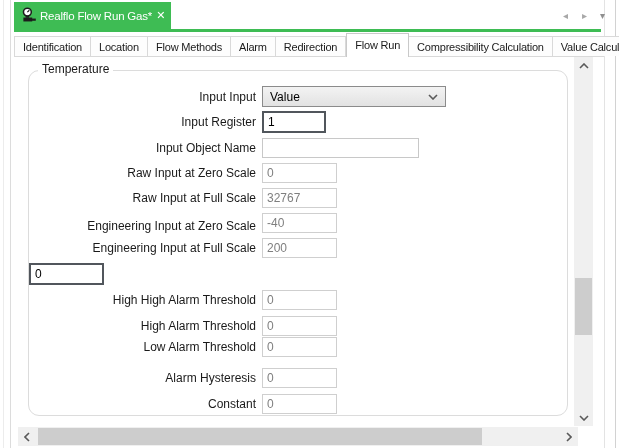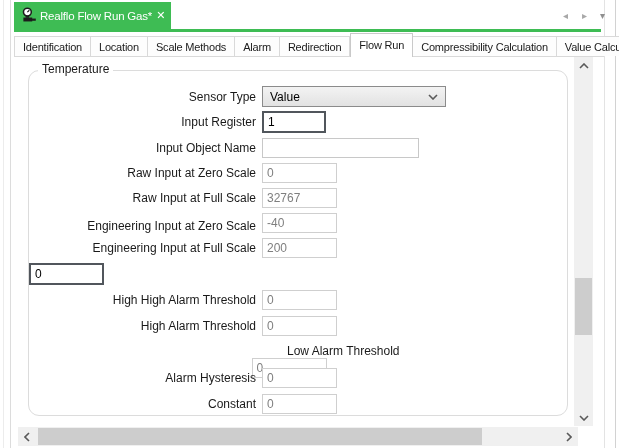--- a/index.html
+++ b/index.html
@@ -106,35 +106,35 @@
 <div class="doc-underline"></div>
 
 <span class="doc-nav nav-back">◂</span>
 <span class="doc-nav nav-fwd">▸</span>
 <span class="doc-nav nav-list">▾</span>
 
 <div class="strip-line"></div>
 <div class="tabstrip">
   <div class="tab">Identification</div>
   <div class="tab">Location</div>
-  <div class="tab">Scale Methods</div>
+  <div class="tab">Flow Methods</div>
   <div class="tab">Alarm</div>
   <div class="tab">Redirection</div>
   <div class="tab selected">Flow Run</div>
   <div class="tab">Compressibility Calculation</div>
   <div class="tab">Value Calculation</div>
 </div>
 <div class="tab-scroll ts-left">◄</div>
 <div class="tab-scroll ts-right">►</div>
 
 <div class="groupbox">
   <span class="group-label">Temperature</span>
 
   <div class="row" style="top:15px;">
-    <span class="lbl">Sensor Type</span>
+    <span class="lbl">Input Input</span>
     <div class="combo">
       <span class="combo-val">Value</span>
       <span style="display:flex;">
         <svg width="10" height="6" viewBox="0 0 10 6">
             <polyline points="1,1 5,5 9,1" class="chev"></polyline>
           </svg>
       </span>
     </div>
   </div>
 
@@ -175,21 +175,21 @@
   <div class="row" style="top:219px;">
     <span class="lbl">High High Alarm Threshold</span>
     <input class="tb tb-disabled w-md" readonly="" value="0" style="">
   </div>
 
   <div class="row" style="top:245px;">
     <span class="lbl">High Alarm Threshold</span>
     <input class="tb tb-disabled w-md" readonly="" value="0" style="">
   </div>
 
-  <div class="row" style="top:273px;flex-direction:column;">
+  <div class="row" style="top:266px;">
     <span class="lbl">Low Alarm Threshold</span>
     <input class="tb tb-disabled w-md" readonly="" value="0" style="">
   </div>
 
   <div class="row" style="top:297px;">
     <span class="lbl">Alarm Hysteresis</span>
     <input class="tb tb-disabled w-md" readonly="" value="0" style="">
   </div>
 
   <div class="row" style="top:323px;">

